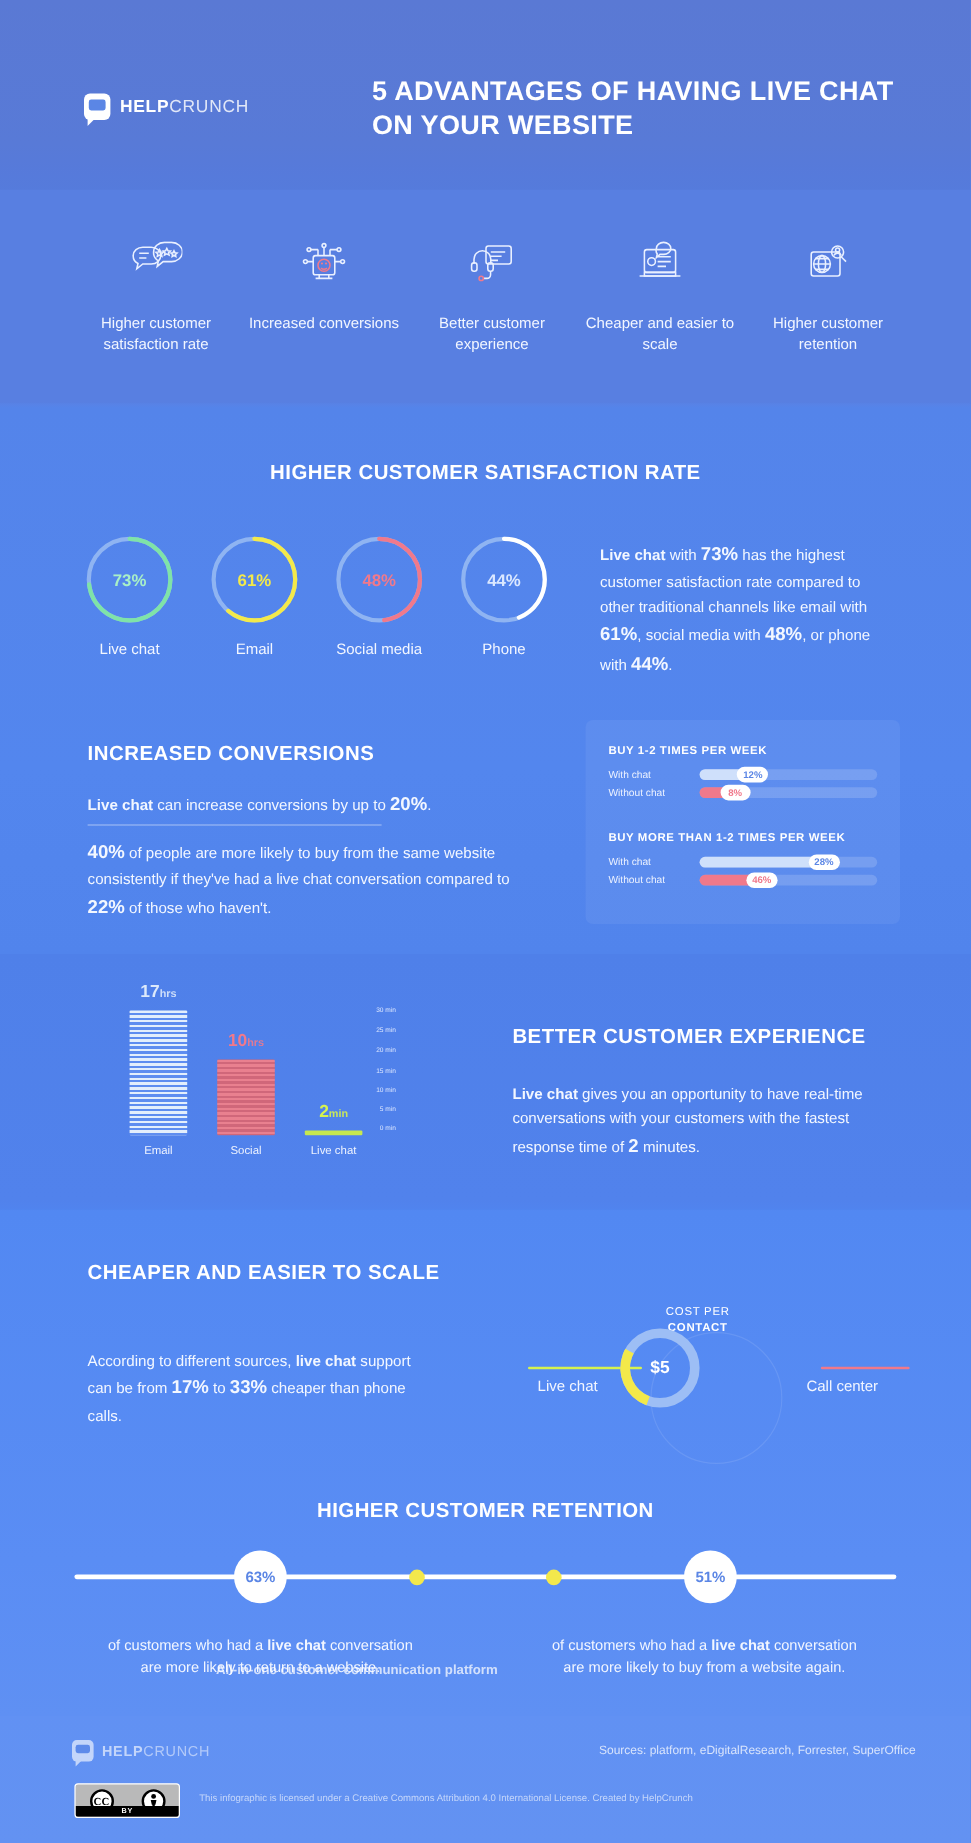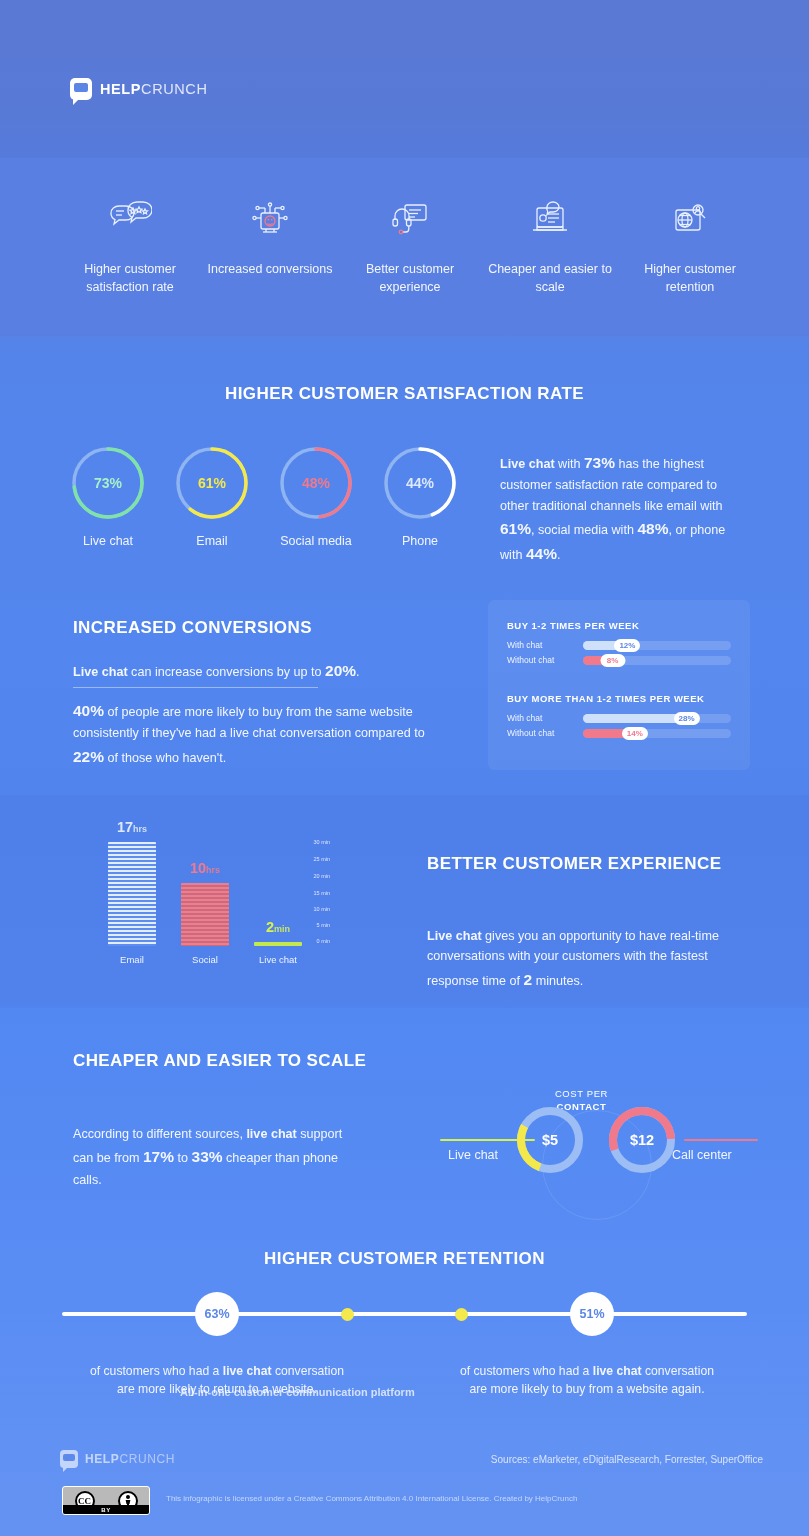--- a/index.html
+++ b/index.html
@@ -129,21 +129,21 @@
   .barchart { position: absolute; top: 838px; left: 100px; width: 230px; height: 130px; }
   .bc-col { position: absolute; bottom: 22px; text-align: center; }
   .bc-bar { width: 48px; border-radius: 1px; }
   .bc-top { position: absolute; bottom: 100%; left: 50%; transform: translateX(-50%); white-space: nowrap; margin-bottom: 6px; }
   .bc-top .n { font-size: 14.5px; font-weight: 700; }
   .bc-top .u { font-size: 9px; font-weight: 700; opacity: 0.9; }
   .bc-name { position: absolute; top: 100%; left: 50%; transform: translateX(-50%); margin-top: 8px; font-size: 9.5px; color: #eef3ff; white-space: nowrap; }
   .bc-axis { position: absolute; right: 0; bottom: 22px; height: 105px; width: 34px; }
   .bc-tick { position: absolute; right: 0; font-size: 5.5px; color: #dbe6ff; white-space: nowrap; }
   .exp-title { position: absolute; top: 853px; left: 427px; width: 300px; }
-  .exp-copy { position: absolute; top: 926px; left: 427px; width: 312px; }
+  .exp-copy { position: absolute; top: 902px; left: 427px; width: 312px; }
 
   
   .cheap-title { position: absolute; top: 1050px; left: 73px; width: 300px; }
   .cheap-copy { position: absolute; top: 1124px; left: 73px; width: 270px; }
   .cost-head { position: absolute; top: 1052px; left: 519px; width: 125px; text-align: center; font-size: 9.5px; letter-spacing: 0.6px; line-height: 1.35; margin-top: 36px; }
   .cost-head b { font-weight: 700; }
   .cost-wrap { position: absolute; top: 1100px; left: 430px; width: 330px; height: 100px; }
   .cost-donut { position: absolute; top: 4px; width: 72px; height: 72px; }
   .cost-val { position: absolute; inset: 0; display: flex; align-items: center; justify-content: center; font-size: 14.5px; font-weight: 700; }
   .cost-line { position: absolute; top: 39px; height: 2px; border-radius: 1px; }
@@ -204,20 +204,21 @@
   <div class="band band-exp"></div>
   <div class="band band-footer"></div>
 
   <div class="content">
 
     <div class="header">
       <div class="logo">
         <span class="logo-mark"></span>
         <span class="logo-text"><b>HELP</b><span>CRUNCH</span></span>
       </div>
+      <div class="hero-title">5 ADVANTAGES OF HAVING LIVE CHAT ON YOUR WEBSITE</div>
     </div>
 
     <div class="icon-row">
       <div class="icon-item">
         <div class="icon-glyph">
           <svg width="44" height="36" viewBox="0 0 44 36" fill="none" stroke="#e9f0ff" stroke-width="1.3">
             <path d="M3 12a8 7 0 0 1 8-7h7a8 7 0 0 1 0 14h-7l-5 4 1-4.4A7 7 0 0 1 3 12z"></path>
             <line x1="8" y1="10" x2="16" y2="10"></line>
               <line x1="8" y1="14" x2="14" y2="14"></line>
             <path d="M20 9a9 8 0 0 1 9-8h6a9 8 0 0 1 0 16h-7l-5 4 1-4.6A8 8 0 0 1 20 9z"></path>
@@ -390,21 +391,21 @@
             <div class="bar-lab">With chat</div>
             <div class="bar-track">
               <div class="bar-fill" style="width:70%;background:#cfe0fb;"></div>
               <div class="bar-badge" style="left:70%;color:#5b86e5;">28%</div>
             </div>
           </div>
           <div class="bar-row">
             <div class="bar-lab">Without chat</div>
             <div class="bar-track">
               <div class="bar-fill" style="width:35%;background:#f0798b;"></div>
-              <div class="bar-badge" style="left:35%;color:#f0798b;">14%</div>
+              <div class="bar-badge" style="left:35%;color:#f0798b;">46%</div>
             </div>
           </div>
         </div>
       </div>
     </div>
 
     <div class="barchart">
       <div class="bc-col" style="left:8px;">
         <div class="bc-top">
           <span class="n" style="color:#dce9fb">17</span><span class="u" style="color:#dce9fb">hrs</span>
@@ -454,46 +455,39 @@
       <div class="cost-line" style="left:10px;width:95px;background:#d6f24e;"></div>
       <div class="cost-name" style="left:18px;">Live chat</div>
       <div class="cost-donut" style="left:84px;">
         <svg width="72" height="72" viewBox="0 0 72 72">
           <circle cx="36" cy="36" r="29" fill="none" stroke="#9dbef5" stroke-width="8"></circle>
           <circle cx="36" cy="36" r="29" fill="none" stroke="#f3e94a" stroke-width="8" stroke-dasharray="50 132.2" transform="rotate(110 36 36)"></circle>
         </svg>
         <div class="cost-val">$5</div>
       </div>
 
-      <div class="cost-donut" style="left:176px;">
-        <svg width="72" height="72" viewBox="0 0 72 72">
-          <circle cx="36" cy="36" r="29" fill="none" stroke="#9dbef5" stroke-width="8"></circle>
-          <circle cx="36" cy="36" r="29" fill="none" stroke="#f0798b" stroke-width="8" stroke-dasharray="100 82.2" transform="rotate(160 36 36)"></circle>
-        </svg>
-        <div class="cost-val">$12</div>
-      </div>
       <div class="cost-line" style="left:254px;width:74px;background:#f0798b;"></div>
       <div class="cost-name" style="left:242px;">Call center</div>
     </div>
 
     <div class="sec-title sec-title-center ret-title">HIGHER CUSTOMER RETENTION</div>
     <div class="ret-line"></div>
     <div class="ret-node ret-big" style="left:195px;">63%</div>
     <div class="ret-node ret-dot" style="left:341px;"></div>
     <div class="ret-node ret-dot" style="left:455px;"></div>
     <div class="ret-node ret-big" style="left:570px;">51%</div>
     <div class="ret-cap" style="left:82px;"><span>of customers who had a </span><span style="font-weight: 700;">live chat</span><span> conversation are more likely to return to a website.</span></div>
     <div class="ret-cap" style="left:452px;"><span>of customers who had a </span><span style="font-weight: 700;">live chat</span><span> conversation are more likely to buy from a website again.</span></div>
 
     <div class="foot-logo">
       <span class="logo-mark"></span>
       <span class="logo-text"><b>HELP</b><span>CRUNCH</span></span>
     </div>
     <div class="foot-tag">All-in-one customer communication platform</div>
-    <div class="foot-src">Sources: eMarketer, eDigitalResearch, Forrester, SuperOffice</div>
+    <div class="foot-src">Sources: platform, eDigitalResearch, Forrester, SuperOffice</div>
 
     <div class="cc-badge">
       <div class="cc-left">
         <span class="cc-circle">CC</span>
       </div>
       <div class="cc-right">
         <span class="cc-circle">
           <svg width="10" height="13" viewBox="0 0 10 13">
               <circle cx="5" cy="3" r="2" fill="#000"></circle>
               <path d="M2.6 6h4.8l-.9 4H6v3H4v-3h-.5z" fill="#000"></path>

